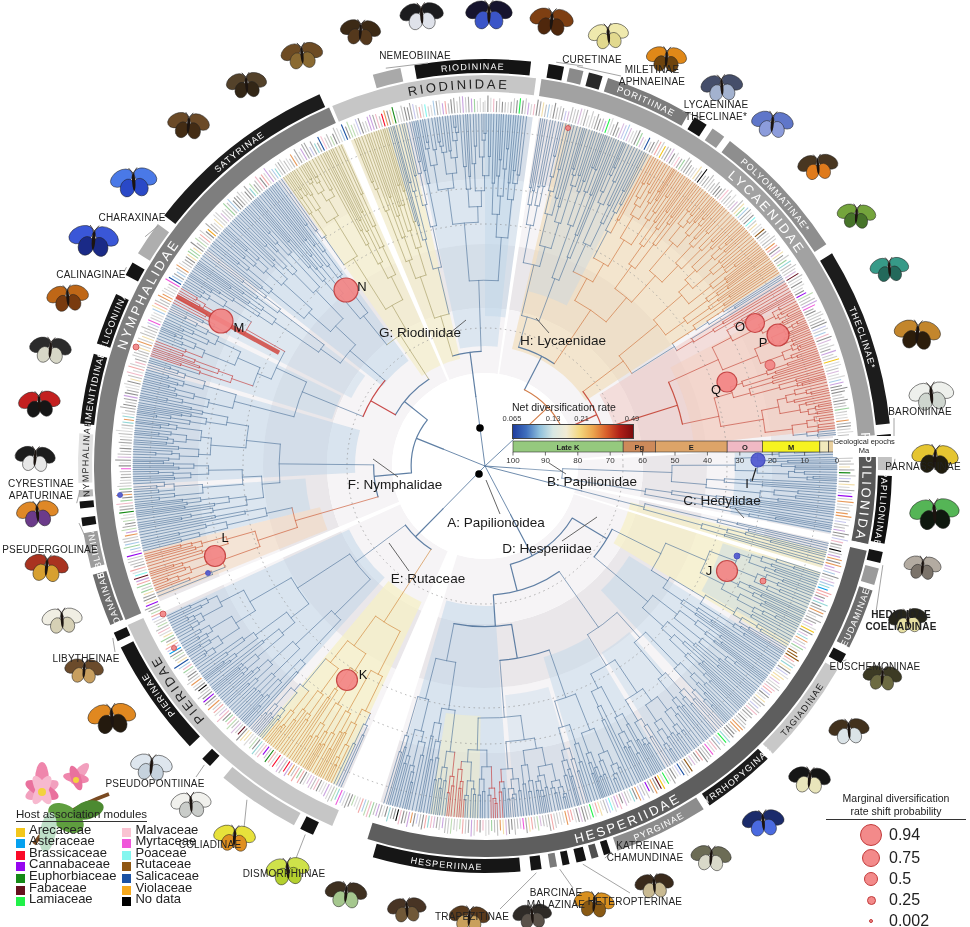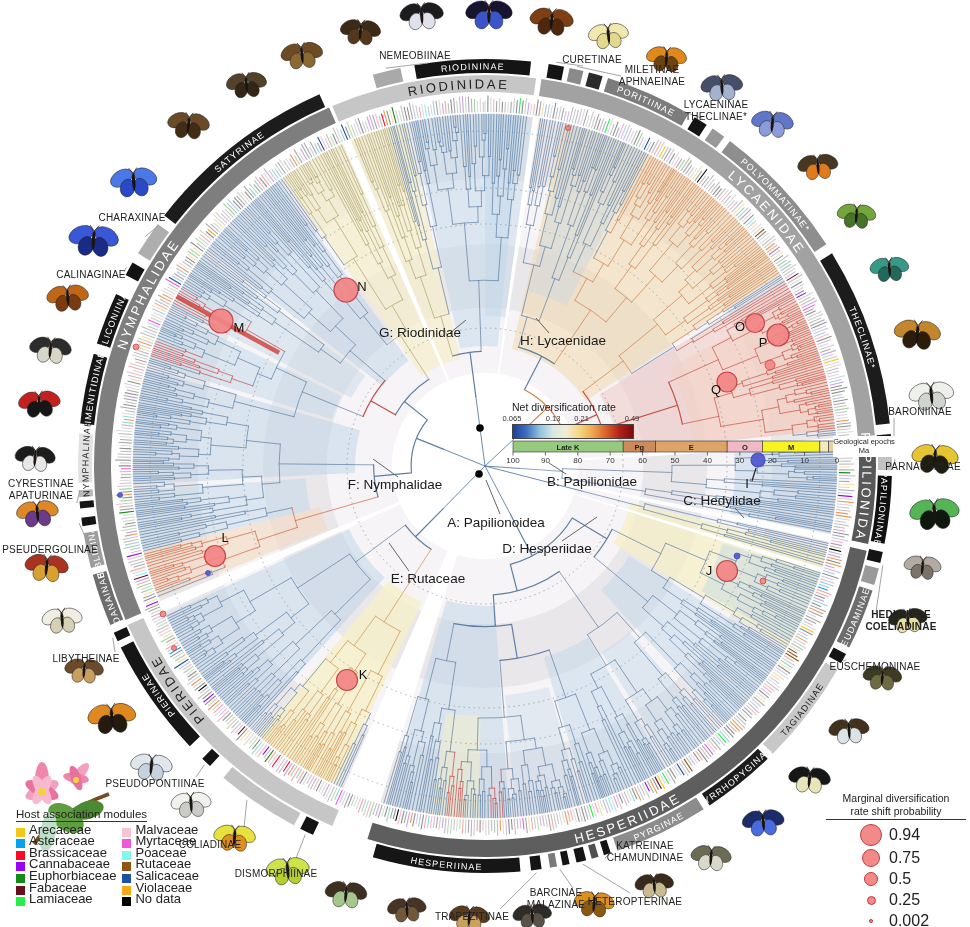--- a/index.html
+++ b/index.html
@@ -755,21 +755,21 @@
       <div class="callout" style="left: 635px; top: 902px;">
         <div>HETEROPTERINAE</div>
       </div>
       <div class="callout" style="left: 556px; top: 899px;">
         <div>BARCINAE</div>
         <div>MALAZINAE</div>
       </div>
       <div class="callout" style="left: 472px; top: 917px;">
         <div>TRAPEZITINAE</div>
       </div>
-      <div class="callout" style="left: 276px; top: 874px;">
+      <div class="callout" style="left: 284px; top: 874px;">
         <div>DISMORPHIINAE</div>
       </div>
       <div class="callout" style="left: 210px; top: 845px;">
         <div>COLIADINAE</div>
       </div>
       <div class="callout" style="left: 155px; top: 784px;">
         <div>PSEUDOPONTIINAE</div>
       </div>
       <div class="callout" style="left: 86px; top: 659px;">
         <div>LIBYTHEINAE</div>

